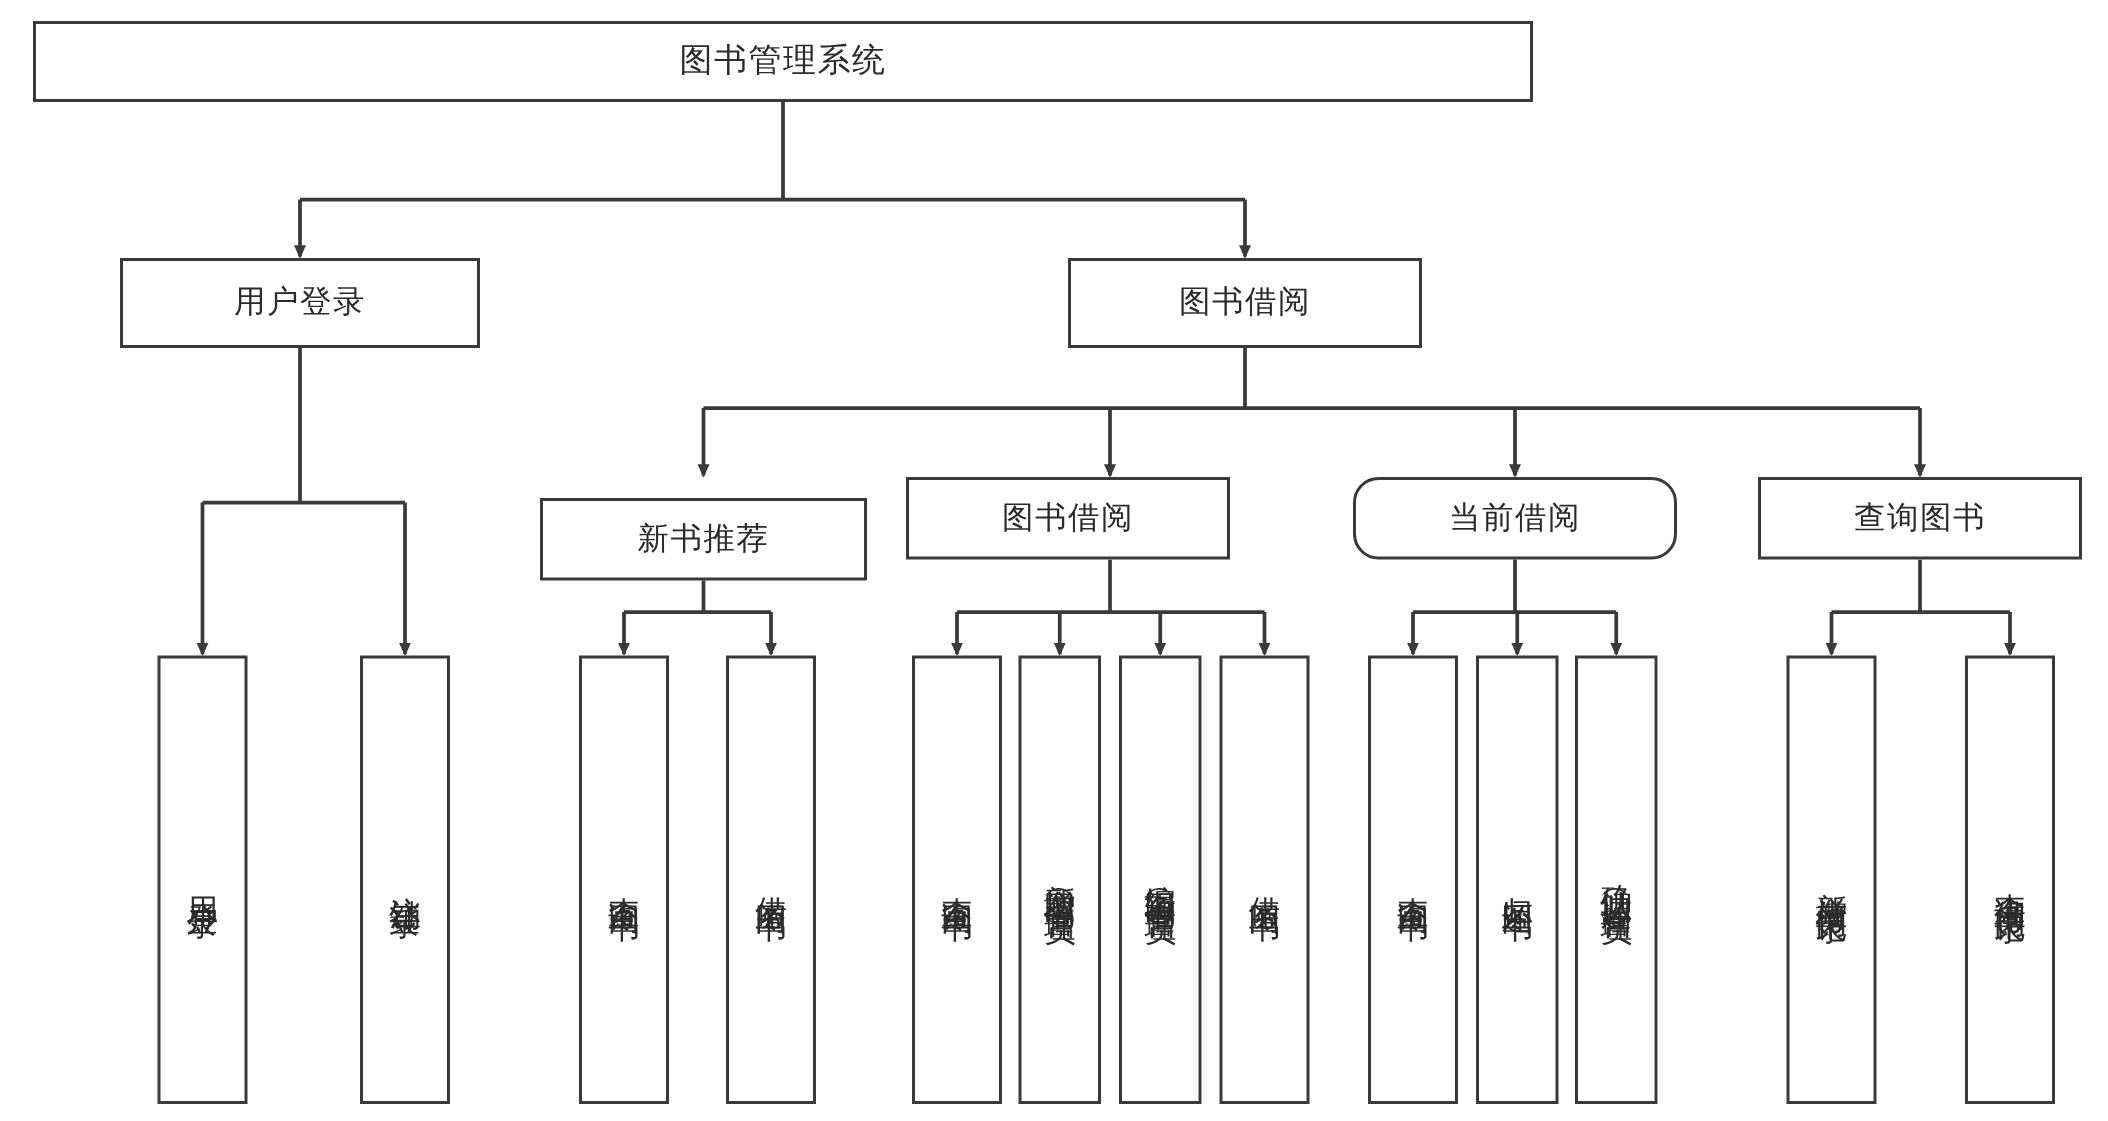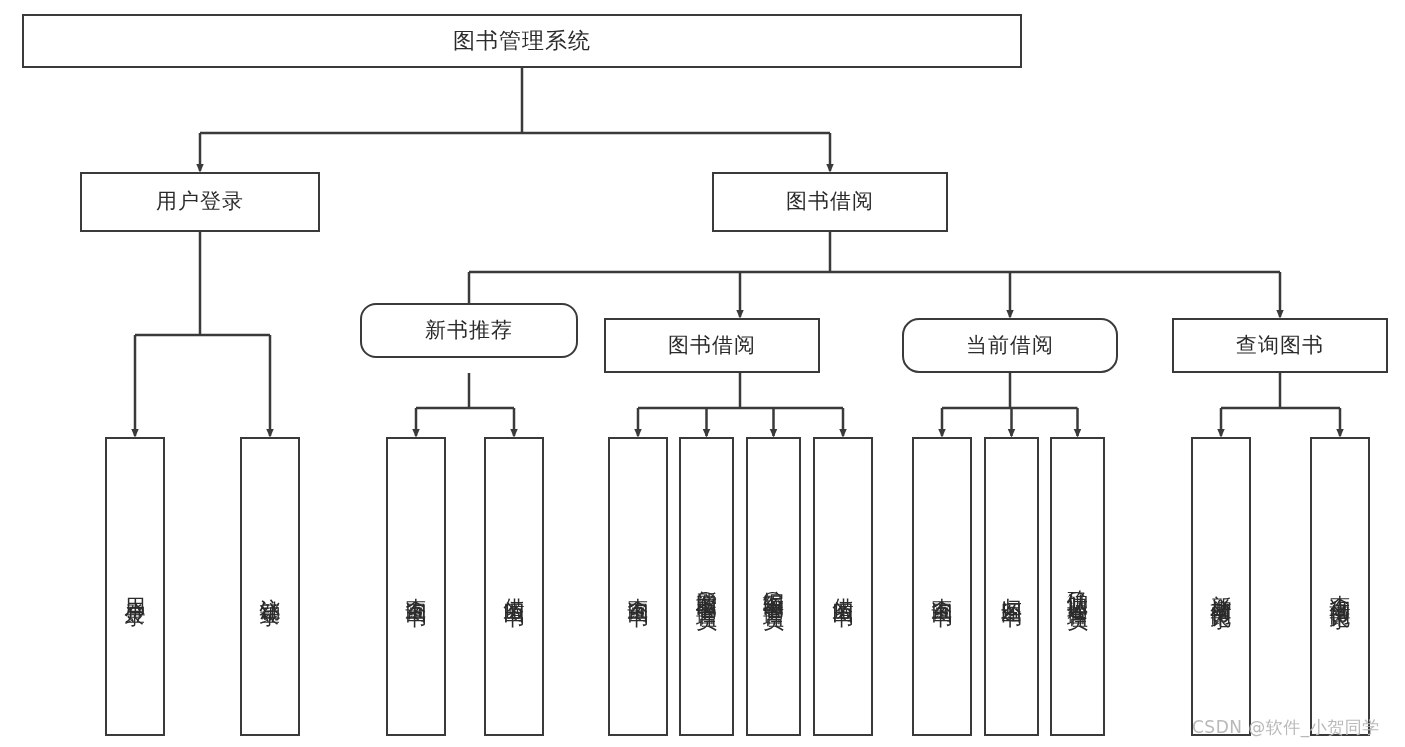--- a/index.html
+++ b/index.html
@@ -120,21 +120,21 @@
   <div id="node-layer">
       <div class="node h root" style="left: 22px; top: 14px; width: 1000px; height: 54px;">
         <span class="hlabel">图书管理系统</span>
       </div>
       <div class="node h" style="left: 80px; top: 172px; width: 240px; height: 60px;">
         <span class="hlabel">用户登录</span>
       </div>
       <div class="node h" style="left: 712px; top: 172px; width: 236px; height: 60px;">
         <span class="hlabel">图书借阅</span>
       </div>
-      <div class="node h" style="left: 360px; top: 303px; width: 218px; height: 55px; border-radius: 16px;">
+      <div class="node h" style="left: 360px; top: 332px; width: 218px; height: 55px;">
         <span class="hlabel">新书推荐</span>
       </div>
       <div class="node h" style="left: 604px; top: 318px; width: 216px; height: 55px;">
         <span class="hlabel">图书借阅</span>
       </div>
       <div class="node h" style="left: 902px; top: 318px; width: 216px; height: 55px; border-radius: 17px;">
         <span class="hlabel">当前借阅</span>
       </div>
       <div class="node h" style="left: 1172px; top: 318px; width: 216px; height: 55px;">
         <span class="hlabel">查询图书</span>
@@ -173,14 +173,13 @@
         <span class="vlabel">确认归还（管理员）</span>
       </div>
       <div class="node v" style="left: 1191px; top: 437px; width: 60px; height: 299px;">
         <span class="vlabel">新增借阅记录</span>
       </div>
       <div class="node v" style="left: 1310px; top: 437px; width: 60px; height: 299px;">
         <span class="vlabel">查询借阅记录</span>
       </div>
     </div>
 
-  <div class="watermark" style="left: 1192px; top: 716px;">CSDN @软件_小贺同学</div>
 </div>
 
 </body></html>

